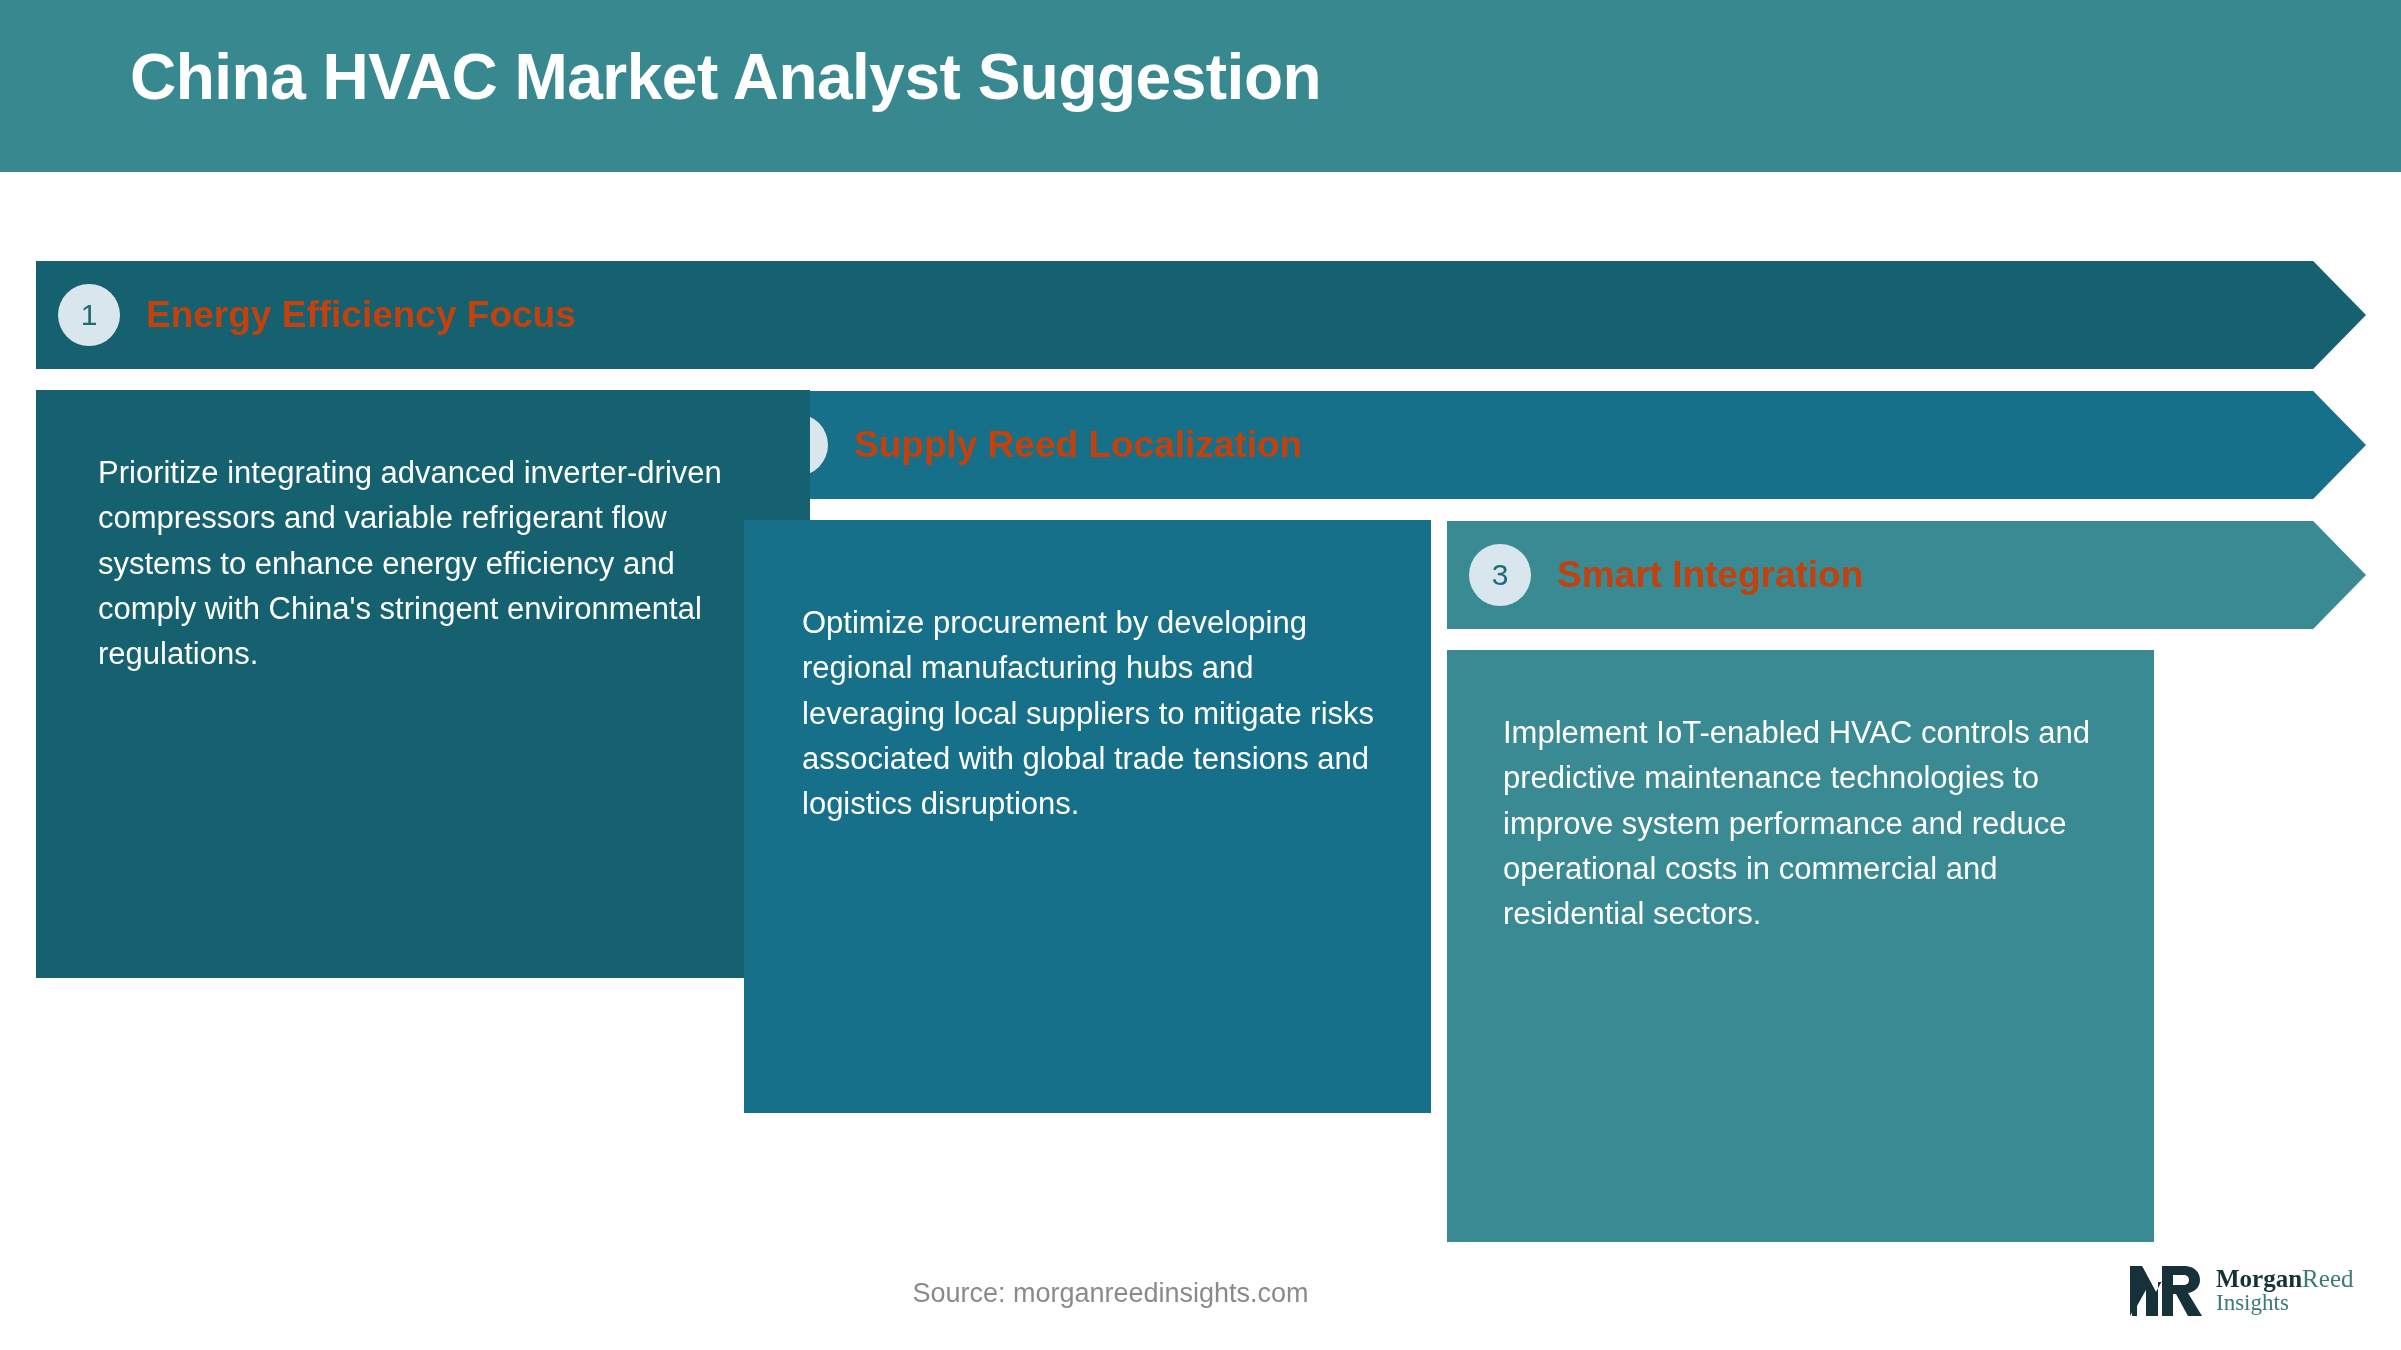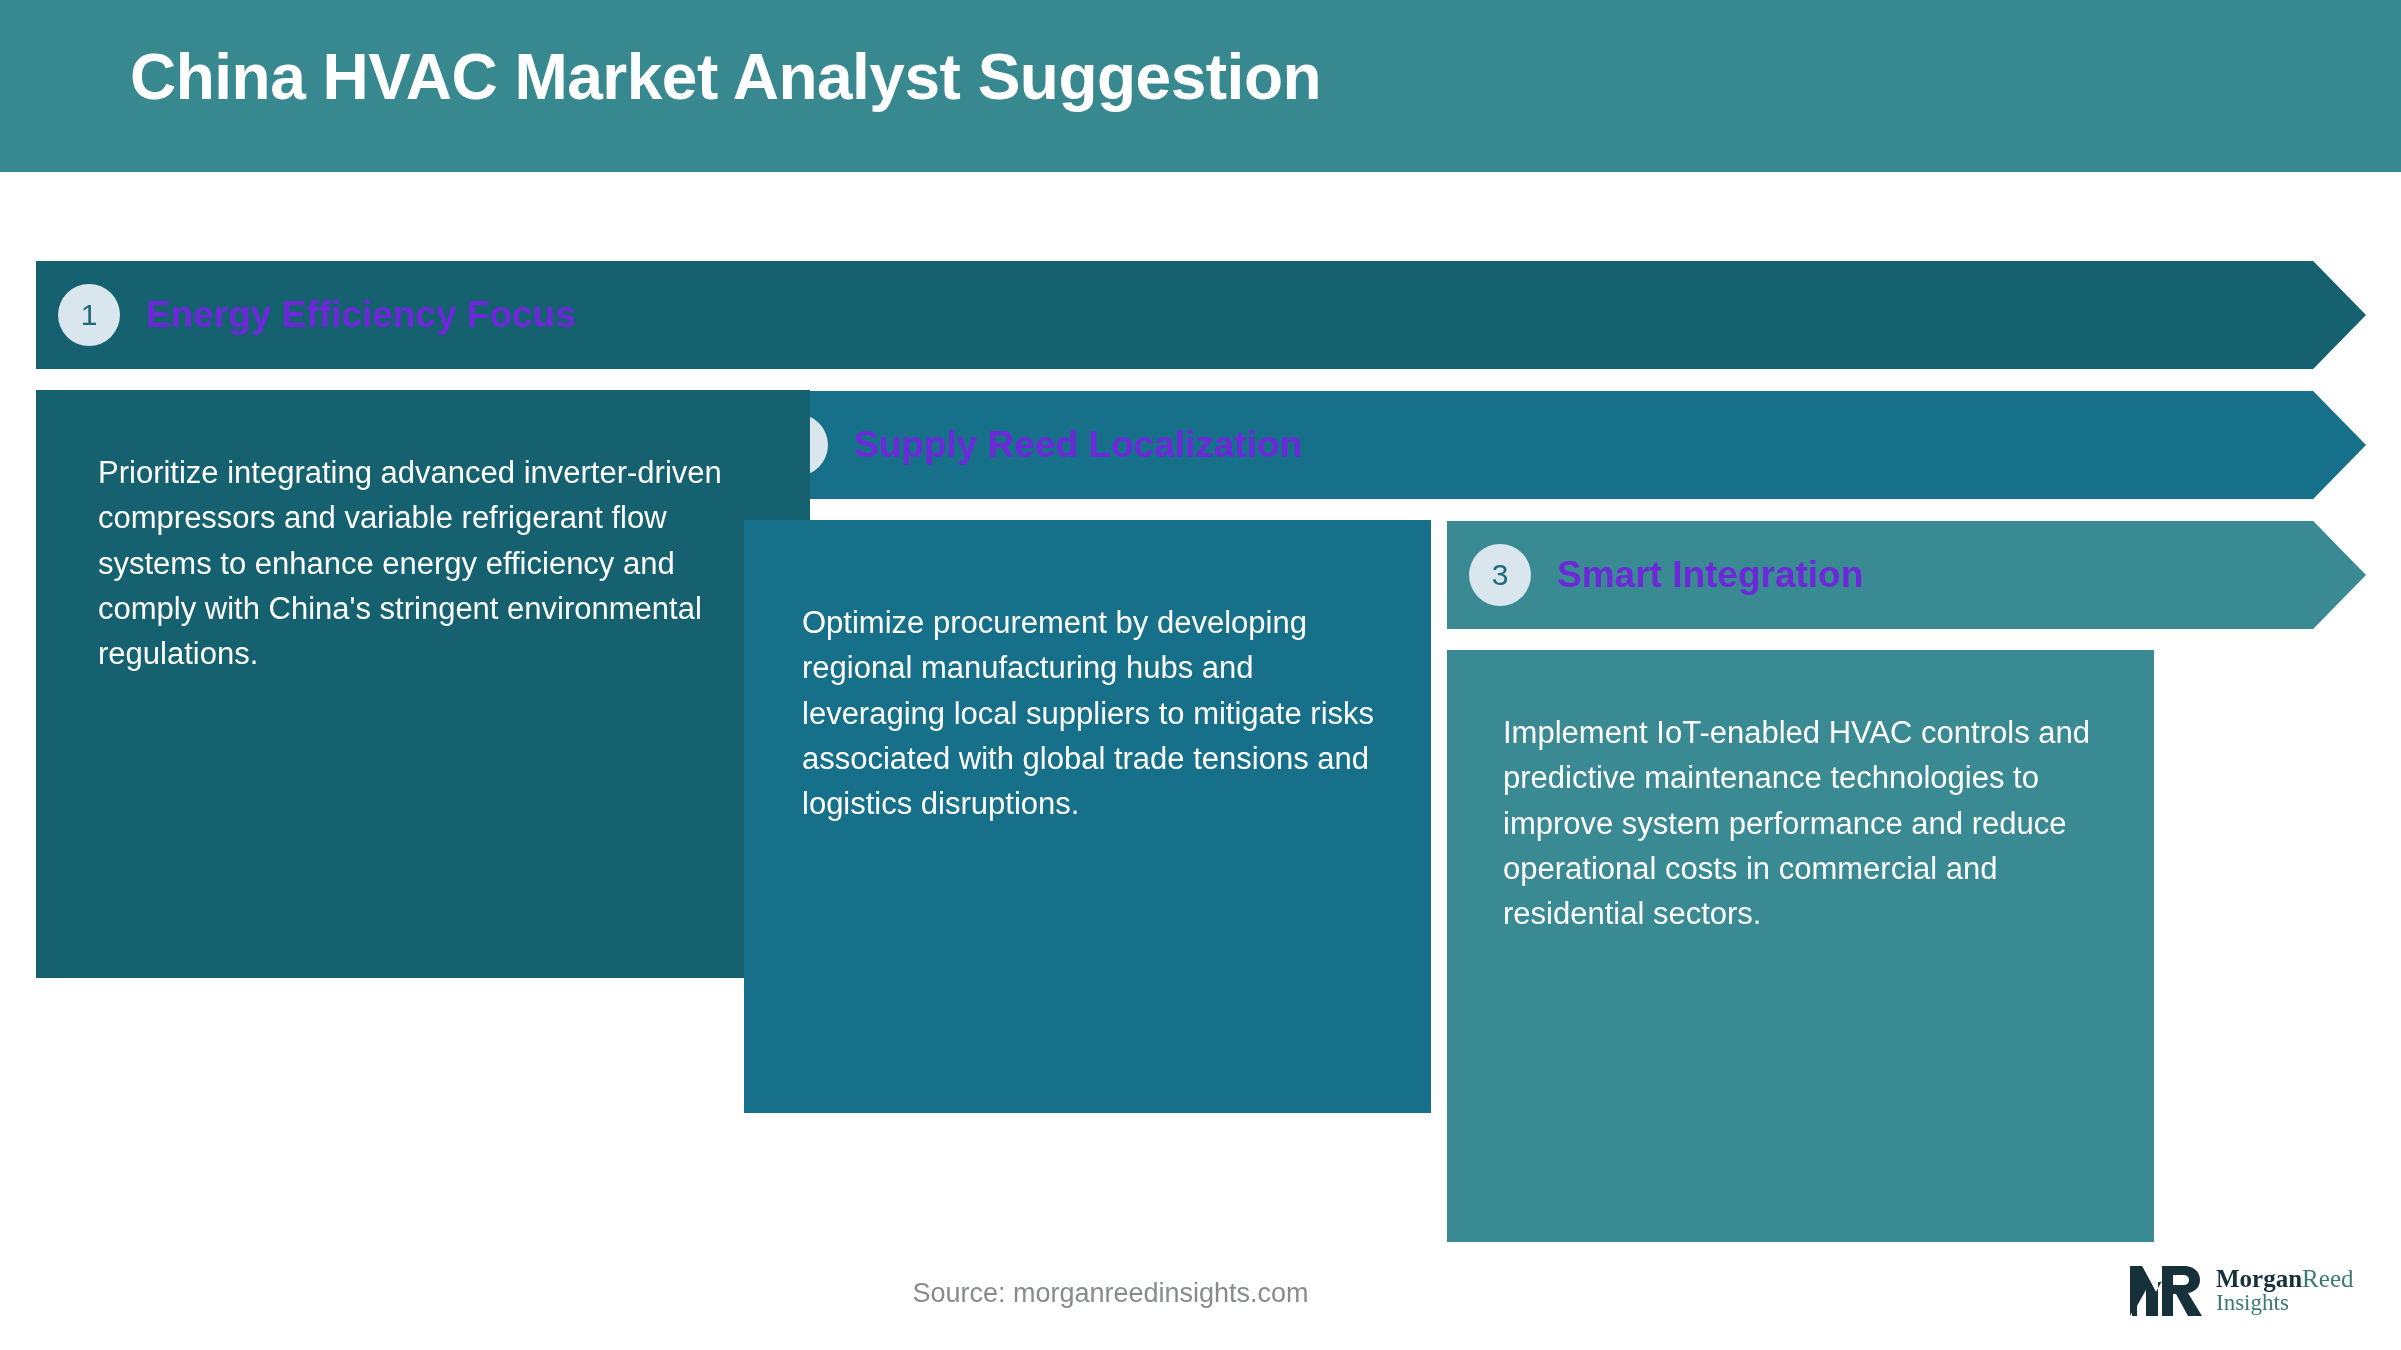--- a/index.html
+++ b/index.html
@@ -67,21 +67,21 @@
     align-items: center;
     justify-content: center;
     font-size: 30px;
     font-weight: normal;
     color: #1b6b79;
     flex: none;
   }
   .band-title {
     font-size: 37px;
     font-weight: bold;
-    color: #6d28d9;
+    color: #c2410c;
     white-space: nowrap;
   }
 
   
   #band-1 { left: 36px;   top: 261px; width: 2330px; }
   #band-2 { left: 744px;  top: 391px; width: 1622px; }
   #band-3 { left: 1447px; top: 521px; width: 919px;  }
 
   
   .body-panel {

